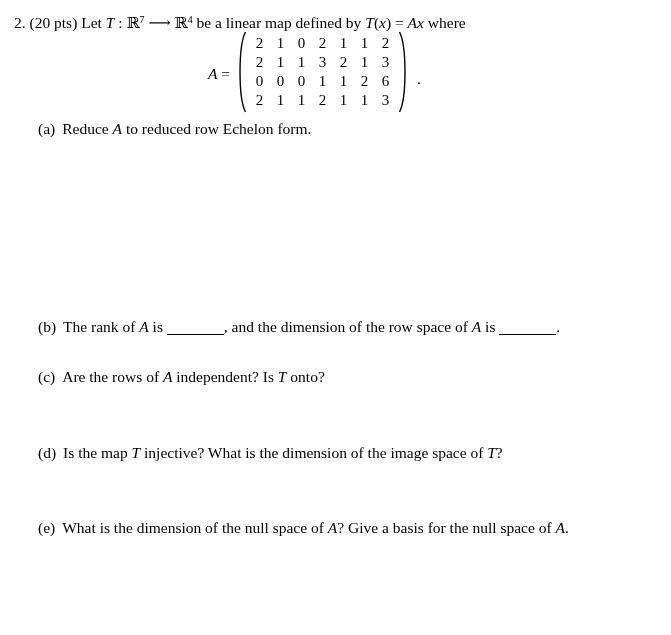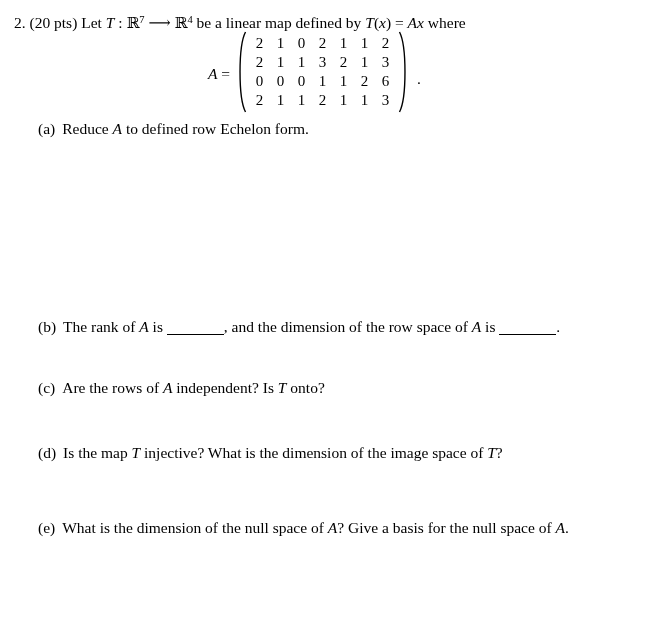--- a/index.html
+++ b/index.html
@@ -6,21 +6,21 @@
   .page{
     position:relative;width:671px;height:635px;background:#ffffff;color:#000000;
     font-family:"Liberation Serif","DejaVu Serif","DejaVu Sans",serif;
     font-size:15.5px;overflow:hidden;
   }
   .line{position:absolute;white-space:nowrap;line-height:20px;}
   .intro{left:14px;top:10px;}
   .part{left:38px;}
   .pa{top:119px}
   .pb{top:317px}
-  .pc{top:378px}
+  .pc{top:367px}
   .pd{top:443px}
   .pe{top:518px}
   .part-label{margin-right:7px;}
   .matrix-block{position:absolute;left:208px;top:30px;display:flex;align-items:center;}
   .matrix-lhs{margin-right:5px;transform:translateY(2px);}
   .mgrid{
     display:grid;grid-template-columns:repeat(7,21px);grid-auto-rows:19px;
     align-items:center;justify-items:center;font-size:15px;margin:0 2px;
   }
   .mcell{display:block;}
@@ -76,21 +76,21 @@
       </div>
     <span class="paren">
       <svg width="12" height="84" viewBox="0 0 12 84" aria-hidden="true">
         <path d="M1.5 2 C 8.8 16, 8.8 68, 1.5 82" fill="none" stroke="#000" stroke-width="1.4"></path>
       </svg>
     </span>
     <span class="mtrail">.</span>
   </div>
 
   <div class="line part pa">
-    <span class="part-label">(a)</span><span class="part-text"><span class="seg-plain">Reduce </span><span class="seg-var">A</span><span class="seg-plain"> to defined row Echelon form.</span></span>
+    <span class="part-label">(a)</span><span class="part-text"><span class="seg-plain">Reduce </span><span class="seg-var">A</span><span class="seg-plain"> to reduced row Echelon form.</span></span>
   </div>
 
   <div class="line part pb">
     <span class="part-label">(b)</span><span class="part-text"><span class="seg-plain">The rank of </span><span class="seg-var">A</span><span class="seg-plain"> is </span><span class="seg-blank" style="width: 57px;"></span><span class="seg-plain">, and the dimension of the row space of </span><span class="seg-var">A</span><span class="seg-plain"> is </span><span class="seg-blank" style="width: 57px;"></span><span class="seg-plain">.</span></span>
   </div>
 
   <div class="line part pc">
     <span class="part-label">(c)</span><span class="part-text"><span class="seg-plain">Are the rows of </span><span class="seg-var">A</span><span class="seg-plain"> independent? Is </span><span class="seg-var">T</span><span class="seg-plain"> onto?</span></span>
   </div>
 

